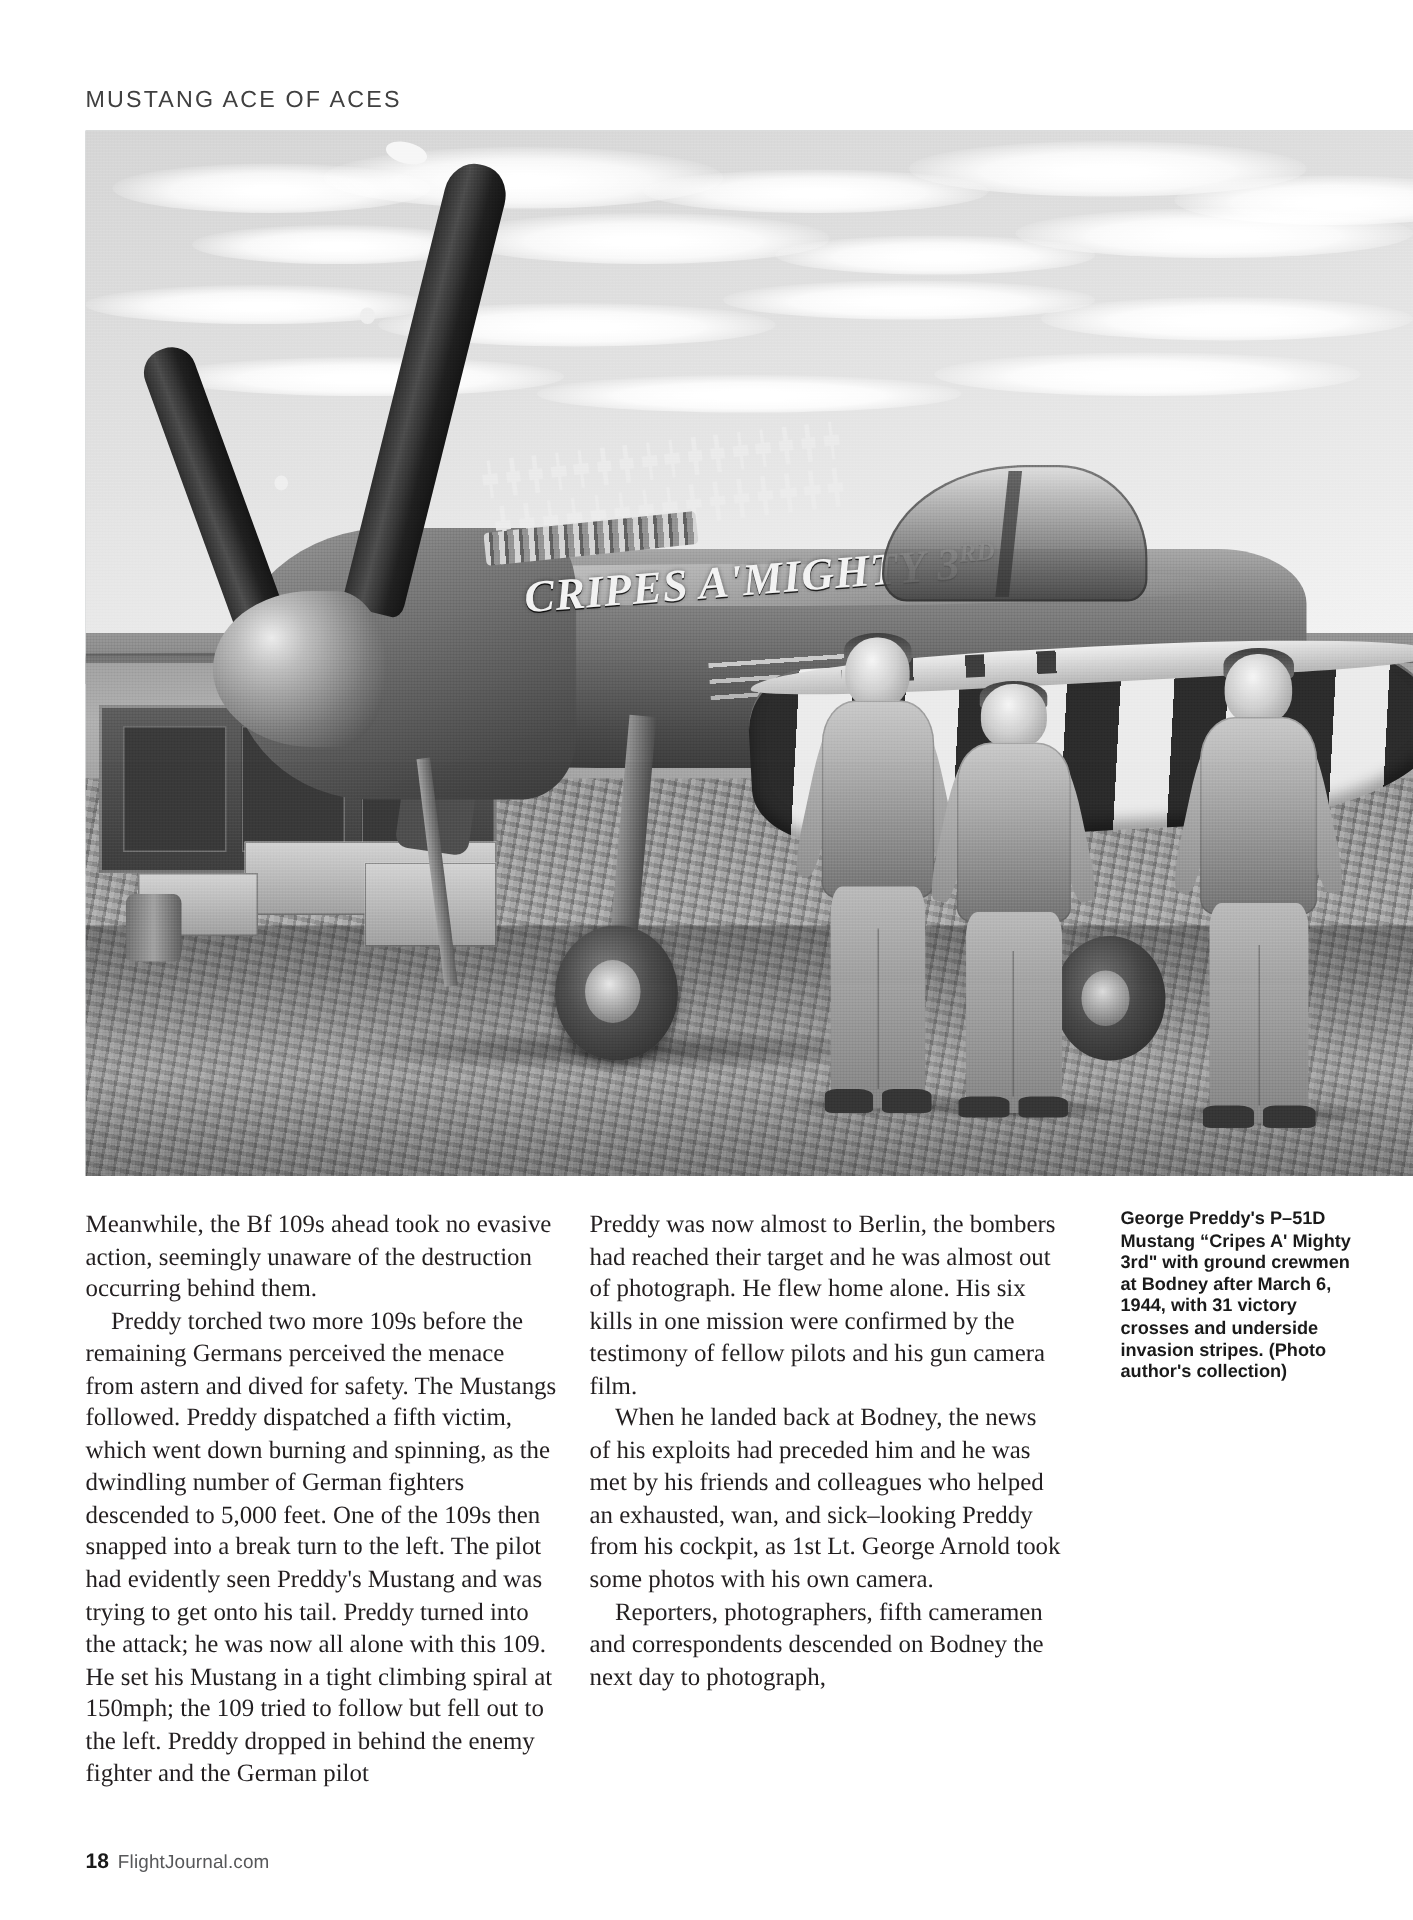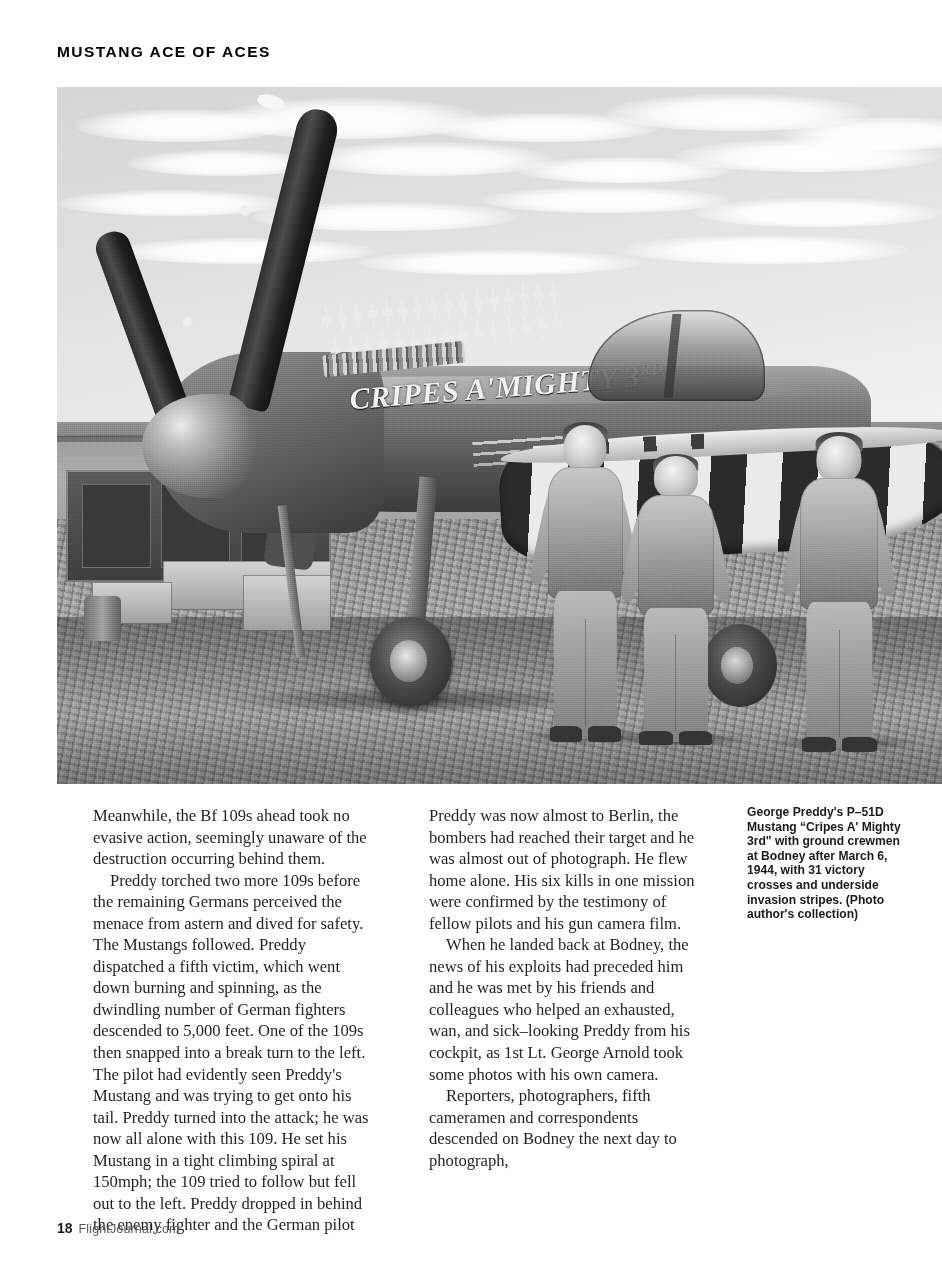--- a/index.html
+++ b/index.html
@@ -8,26 +8,26 @@
     background:#ffffff;
     font-family:"Liberation Serif", serif;
     color:#231f20;
     position:relative;
     overflow:hidden;
   }
 
   
   .running-head{
     position:absolute;
-    left:57px; top:43px;
+    left:57px; top:58px;
     font-family:"Liberation Sans", sans-serif;
     font-size:15.5px;
     letter-spacing:1.45px;
-    color:#000000;
-    font-weight:700;
+    color:#404040;
+    font-weight:400;
     white-space:nowrap;
   }
 
   
   .photo-figure{
     position:absolute;
     left:57px; top:87px;
     width:885px; height:697px;
     overflow:hidden;
     background:#b9bdc0;
@@ -368,37 +368,36 @@
     width:885px;
     display:flex;
     gap:21px;
   }
   .col{ width:315px; }
   .col p{
     font-size:16.6px;
     line-height:21.55px;
     text-align:left;
     hyphens:none;
-    margin-left:36px;
   }
   .col p + p{ text-indent:17px; }
 
   .caption-col{ width:182px; padding-left:18px; }
   .caption{
     font-family:"Liberation Sans", sans-serif;
     font-weight:700;
     font-size:12.1px;
     line-height:14.6px;
     color:#1a1a1a;
   }
 
   
   .footer{
     position:absolute;
-    left:57px; bottom:44px;
+    left:57px; bottom:32px;
     display:flex; align-items:baseline; gap:6px;
     font-family:"Liberation Sans", sans-serif;
   }
   .folio{ font-size:14px; font-weight:700; color:#1a1a1a; }
   .site{ font-size:12.6px; color:#57585a; letter-spacing:.1px; }
 </style>
 </head>
 <body>
 
 <div class="running-head">MUSTANG ACE OF ACES</div>

